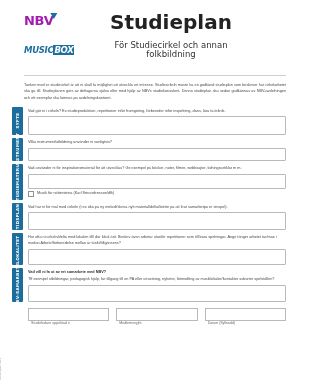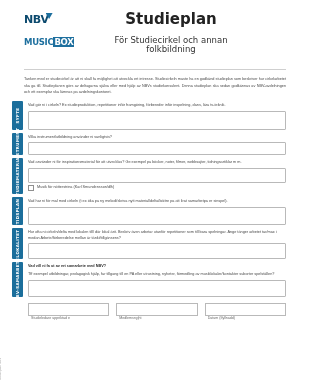--- a/index.html
+++ b/index.html
@@ -9,40 +9,40 @@
     font-family:"Liberation Sans",sans-serif;
     color:#3a3a3a;
   }
   .page{position:relative;width:298px;height:386px;background:#fff;}
 
   
   .header{display:flex;align-items:flex-start;padding:11px 12px 0 24px;}
   .logo{width:62px;flex:0 0 62px;padding-top:3px;}
   .logo-nbv{
     font-family:"DejaVu Sans",sans-serif;
-    font-weight:bold;font-size:11px;letter-spacing:-0.5px;
-    color:#0c4a6e;line-height:1;display:flex;align-items:center;
+    font-weight:bold;font-size:13px;letter-spacing:-0.5px;
+    color:#a21caf;line-height:1;display:flex;align-items:center;
   }
   .logo-v{position:relative;display:inline-block;}
   .logo-tick{
     position:absolute;top:-1px;right:-4px;width:7px;height:6px;
     background:#1d6f9e;
     clip-path:polygon(0 0,100% 0,50% 100%);
   }
   .logo-music{
-    margin-top:13px;
+    margin-top:19px;
     font-family:"DejaVu Sans",sans-serif;
     font-weight:bold;font-size:8.5px;letter-spacing:-0.3px;
-    color:#1d6f9e;line-height:1;
+    color:#1d6f9e;line-height:1;font-style:italic;
   }
   .logo-box{background:#1d6f9e;color:#fff;padding:0 1px;}
   .titlewrap{flex:1;text-align:center;padding-right:30px;}
   .title{
     font-family:"DejaVu Sans",sans-serif;
-    font-weight:bold;font-size:15px;color:#222;line-height:1.1;
+    font-weight:bold;font-size:20px;color:#222;line-height:1.1;
     margin:0 0 2px 0;
   }
   .subtitle{
     font-size:8.5px;color:#333;line-height:1.1;margin:8px;
     font-family:"DejaVu Sans",sans-serif;
   }
   .rule{height:1px;background:#cfcfcf;margin:7px 12px 0 24px;}
 
   
   .intro{

